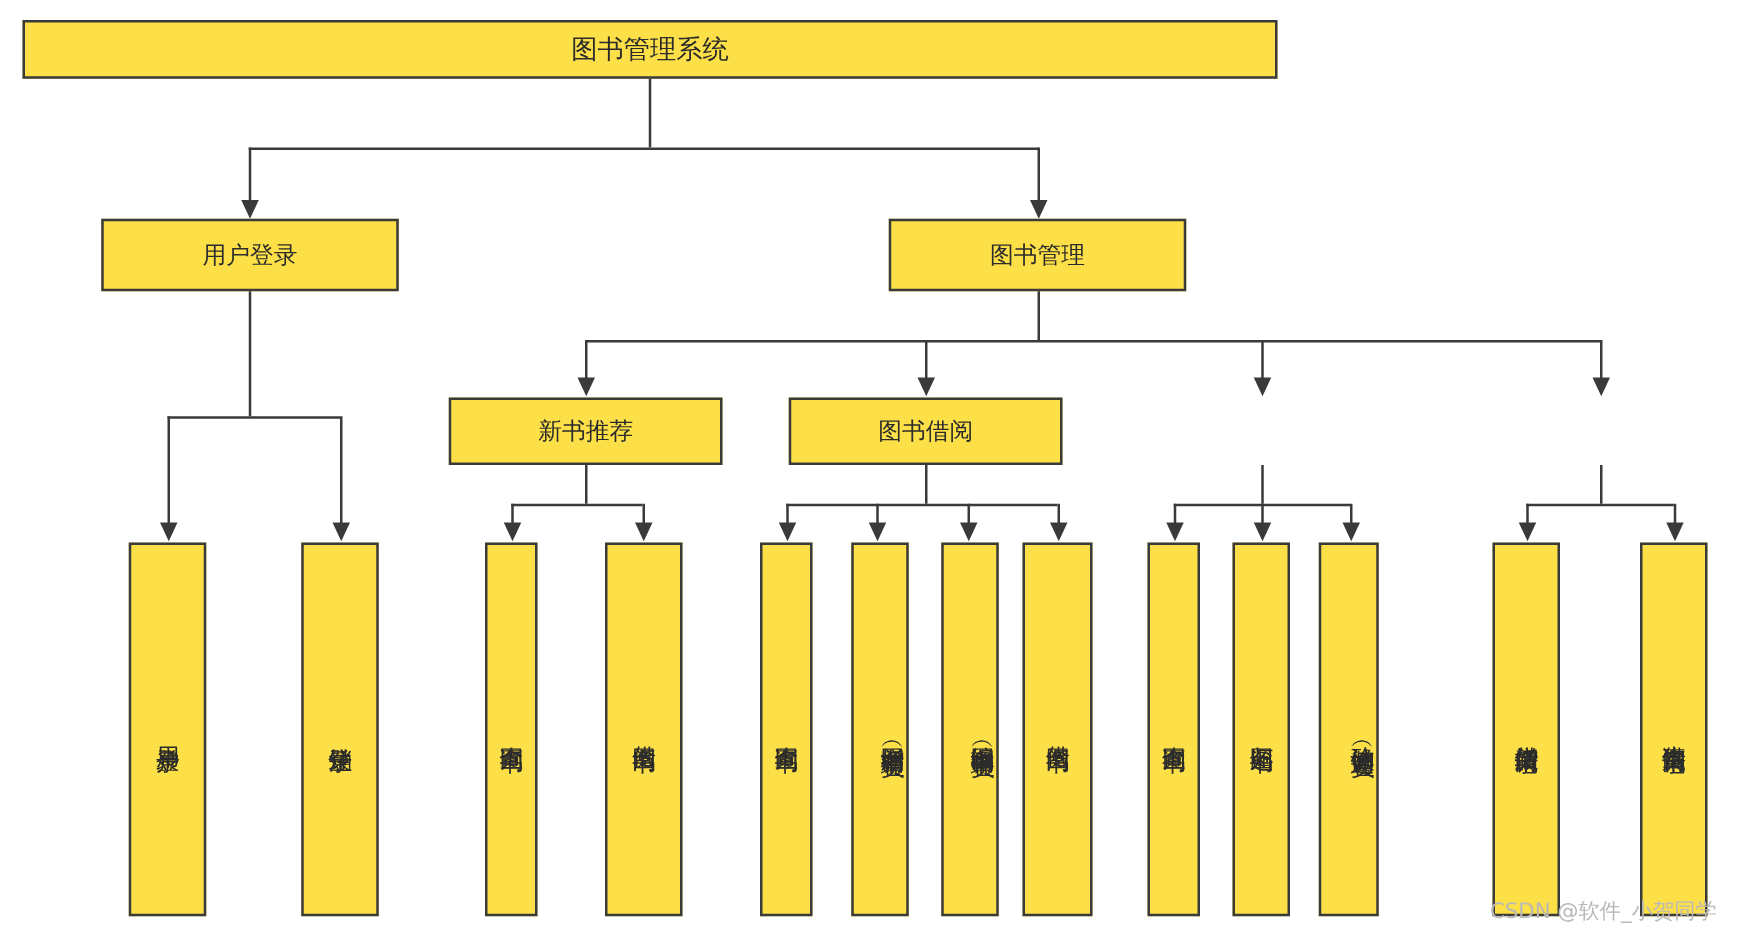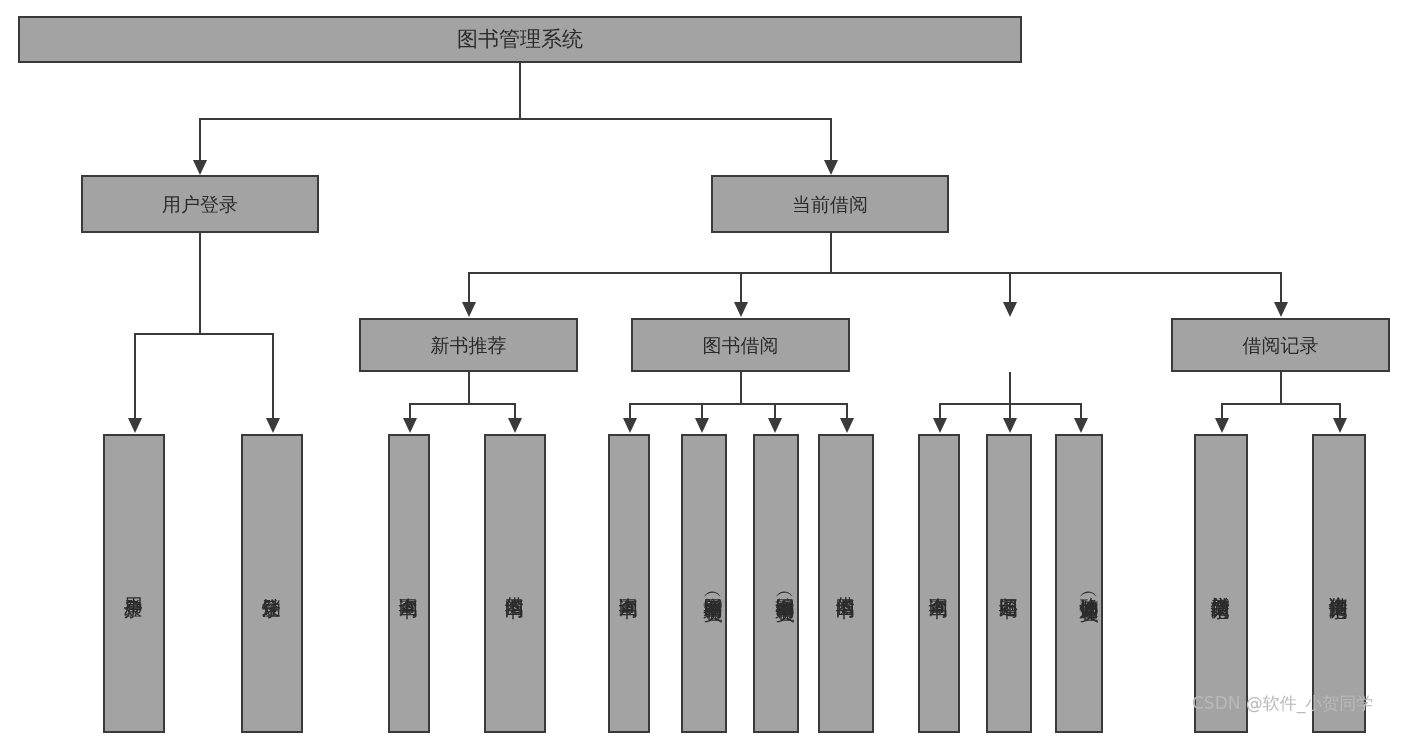--- a/index.html
+++ b/index.html
@@ -15,21 +15,21 @@
     position: relative;
     width: 1405px;
     height: 747px;
     background: #ffffff;
     overflow: hidden;
   }
   
   .node {
     position: absolute;
     box-sizing: border-box;
-    background: #a3a3a3;
+    background: #fde047;
     border: 2px solid #3a3a3a;
     display: flex;
     align-items: center;
     justify-content: center;
     color: #2b2b2b;
     line-height: 1.18;
   }
   .node.root {
     font-size: 21px;
   }
@@ -97,21 +97,21 @@
   <div class="hline" style="left:199px; top:118px; width:632px;"></div>
   <div class="vline" style="left:199px; top:118px; height:44px;"></div>
   <div class="arrowhead" style="left:193px; top:160px;"></div>
   <div class="vline" style="left:830px; top:118px; height:44px;"></div>
   <div class="arrowhead" style="left:824px; top:160px;"></div>
 
   <div class="node lvl1" style="left:81px; top:175px; width:238px; height:58px;">
     <span class="node-label">用户登录</span>
   </div>
   <div class="node lvl1" style="left:711px; top:175px; width:238px; height:58px;">
-    <span class="node-label">当前借阅</span>
+    <span class="node-label">图书管理</span>
   </div>
 
   <div class="vline" style="left:199px; top:233px; height:100px;"></div>
   <div class="hline" style="left:134px; top:333px; width:138px;"></div>
   <div class="vline" style="left:134px; top:333px; height:87px;"></div>
   <div class="arrowhead" style="left:128px; top:418px;"></div>
   <div class="vline" style="left:272px; top:333px; height:87px;"></div>
   <div class="arrowhead" style="left:266px; top:418px;"></div>
 
   <div class="vline" style="left:830px; top:233px; height:39px;"></div>
@@ -124,23 +124,20 @@
   <div class="arrowhead" style="left:1003px; top:302px;"></div>
   <div class="vline" style="left:1280px; top:272px; height:32px;"></div>
   <div class="arrowhead" style="left:1274px; top:302px;"></div>
 
   <div class="node lvl2" style="left:631px; top:318px; width:219px; height:54px;">
     <span class="node-label">图书借阅</span>
   </div>
   <div class="node lvl2" style="left:359px; top:318px; width:219px; height:54px;">
     <span class="node-label">新书推荐</span>
   </div>
-  <div class="node lvl2" style="left:1171px; top:318px; width:219px; height:54px;">
-    <span class="node-label">借阅记录</span>
-  </div>
 
   <div class="vline" style="left:468px; top:372px; height:31px;"></div>
   <div class="hline" style="left:409px; top:403px; width:105px;"></div>
   <div class="vline" style="left:409px; top:403px; height:17px;"></div>
   <div class="arrowhead" style="left:403px; top:418px;"></div>
   <div class="vline" style="left:514px; top:403px; height:17px;"></div>
   <div class="arrowhead" style="left:508px; top:418px;"></div>
 
   <div class="vline" style="left:740px; top:372px; height:31px;"></div>
   <div class="hline" style="left:629px; top:403px; width:217px;"></div>
@@ -206,15 +203,15 @@
     <span class="node-label">确认归还（管理员）</span>
   </div>
 
   <div class="node leaf center-v" style="left:1194px; top:434px; width:54px; height:299px;">
     <span class="node-label">新增借阅记录</span>
   </div>
   <div class="node leaf center-v" style="left:1312px; top:434px; width:54px; height:299px;">
     <span class="node-label">查询借阅记录</span>
   </div>
 
-  <div id="watermark" style="left:1192px; top:692px;">CSDN @软件_小贺同学</div>
+  <div id="watermark" style="left:1192px; top:717px;">CSDN @软件_小贺同学</div>
 
 </div>
 
 </body></html>

